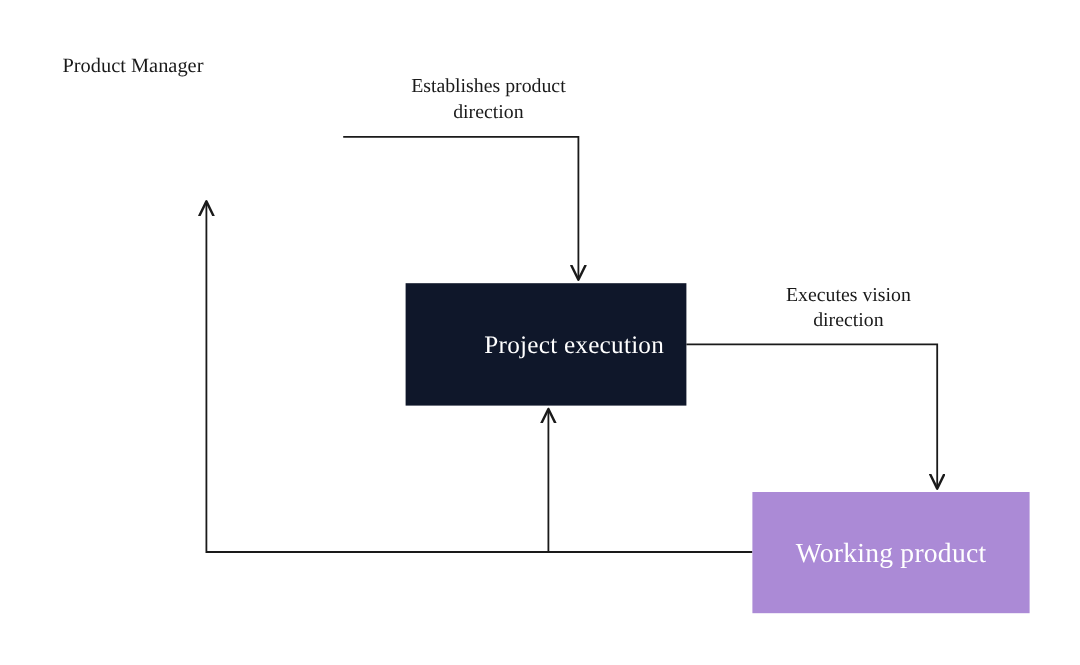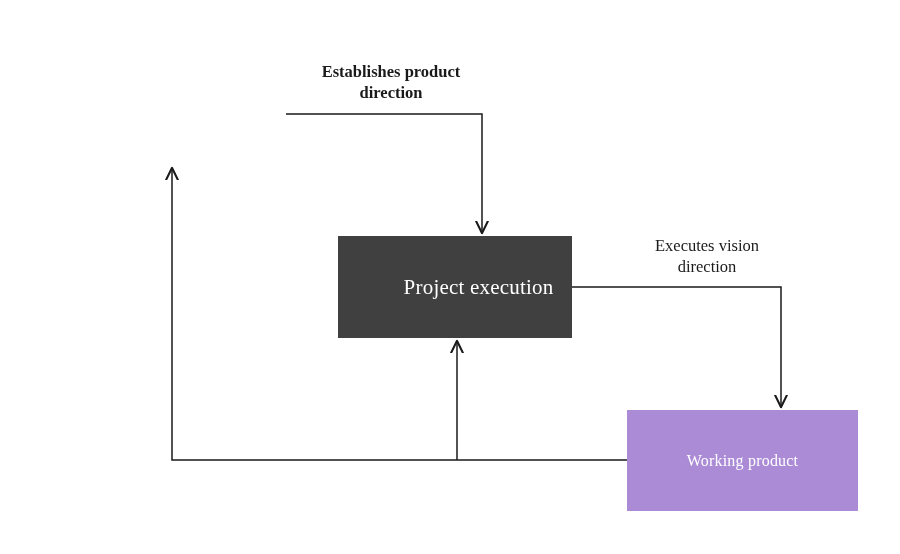--- a/index.html
+++ b/index.html
@@ -50,36 +50,36 @@
   }
 
   
   #node-product-vision {
     left: 52px; top: 62px; width: 234px; height: 103px;
     background: #6b2fbe;
     font-size: 21px;
   }
   #node-project-execution {
     left: 338px; top: 236px; width: 234px; height: 102px;
-    background: #404040;
+    background: #0f172a;
     font-size: 21px;
     padding-left: 47px;
   }
   #node-working-product {
     left: 627px; top: 410px; width: 231px; height: 101px;
     background: #ab8ad6;
-    font-size: 16px;
+    font-size: 23px;
   }
 
   
   #caption-product-manager { left: 52px; top: 45px; }
   #caption-project-manager { left: 338px; top: 218px; }
 
   
-  #label-establishes { left: 296px; top: 62px; width: 190px; font-weight: bold; }
+  #label-establishes { left: 312px; top: 62px; width: 190px; }
   #label-executes    { left: 612px; top: 236px; width: 190px; }
   #label-product-feedback { left: 14px; top: 292px; width: 160px; }
   #label-dev-feedback { left: 277px; top: 362px; width: 180px; }
 </style>
 </head>
 <body>
 
 <div id="diagram-root">
 
   <svg class="edge-layer" viewBox="0 0 900 554" width="900" height="554" xmlns="http://www.w3.org/2000/svg">
@@ -91,20 +91,21 @@
 
     <path d="M286,114 L482,114 L482,232" fill="none" stroke="#1a1a1a" stroke-width="1.5" marker-end="url(#arrowhead)"></path>
 
     <path d="M572,287 L781,287 L781,406" fill="none" stroke="#1a1a1a" stroke-width="1.5" marker-end="url(#arrowhead)"></path>
 
     <path d="M627,460 L172,460 L172,169" fill="none" stroke="#1a1a1a" stroke-width="1.5" marker-end="url(#arrowhead)"></path>
 
     <path d="M457,460 L457,342" fill="none" stroke="#1a1a1a" stroke-width="1.5" marker-end="url(#arrowhead)"></path>
   </svg>
 
+  <div class="node-label" id="caption-product-manager">Product Manager</div>
 
 
 
   <div class="node" id="node-project-execution">
     <span>Project execution</span>
   </div>
 
   <div class="node" id="node-working-product">
     <span>Working product</span>
   </div>

